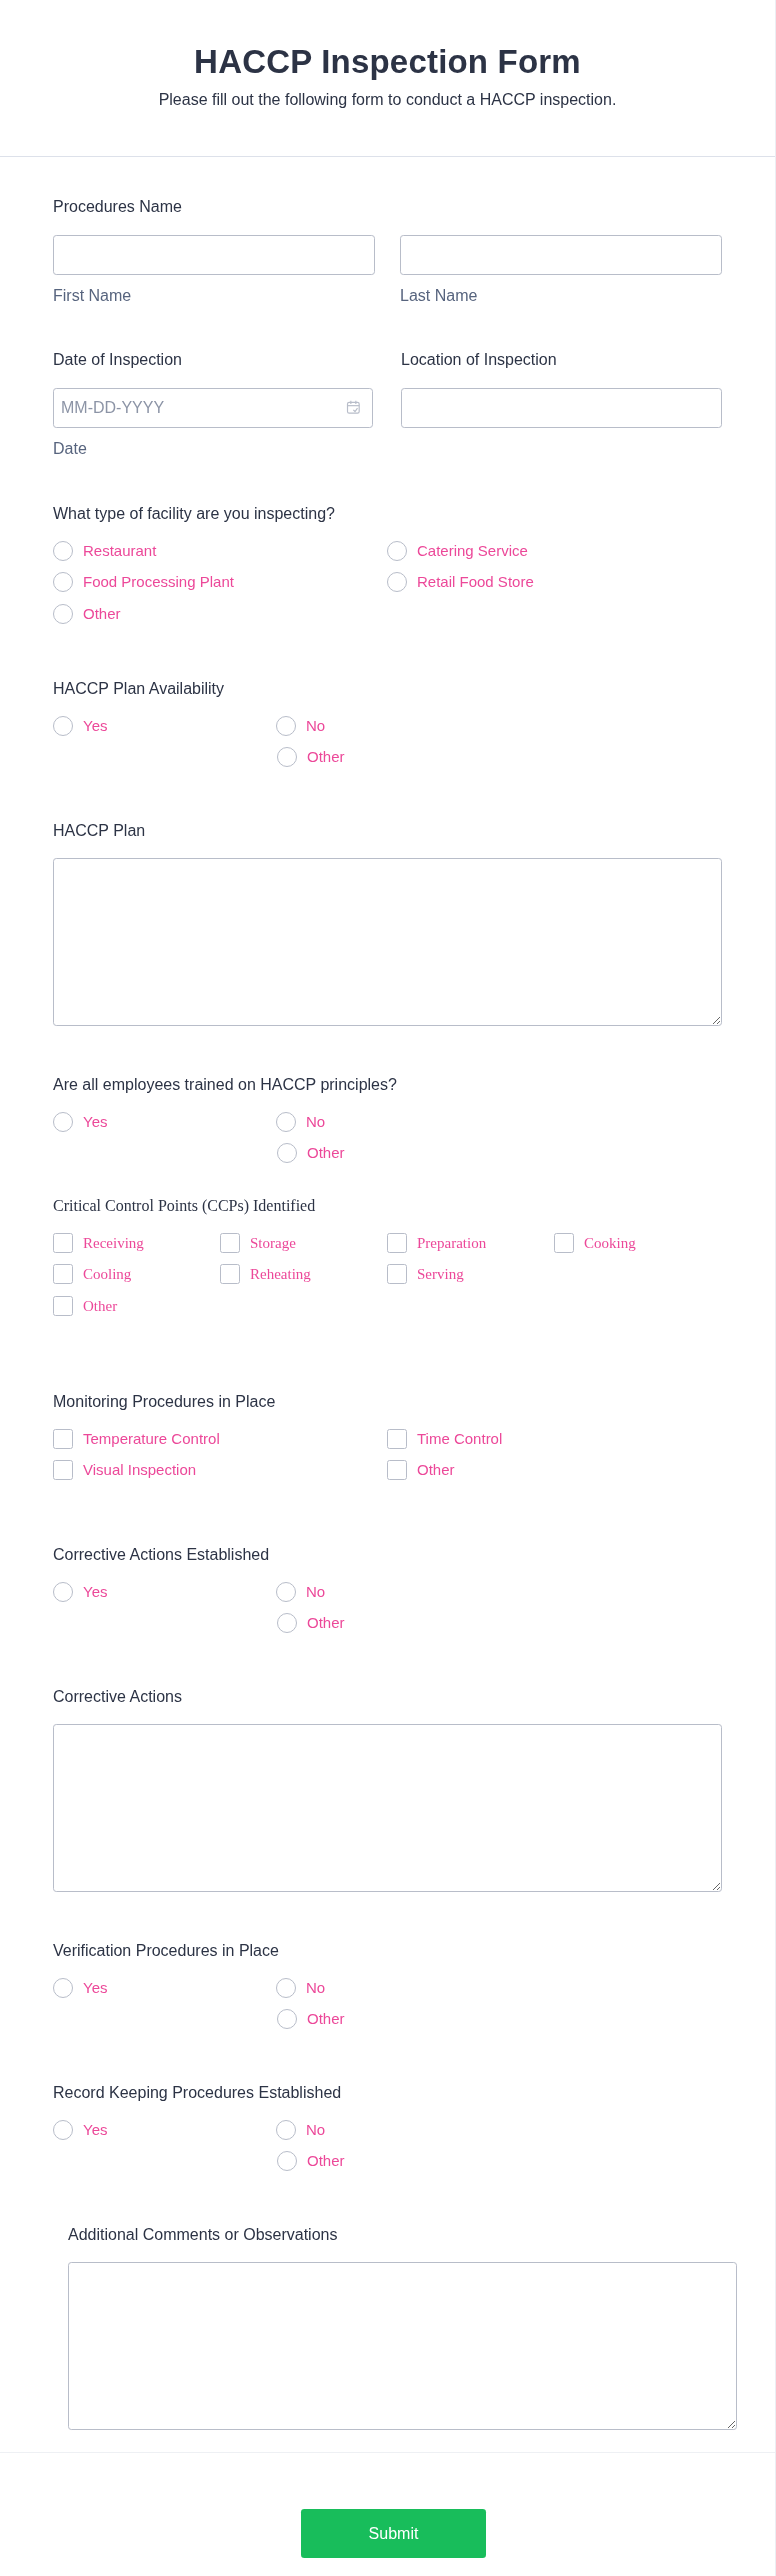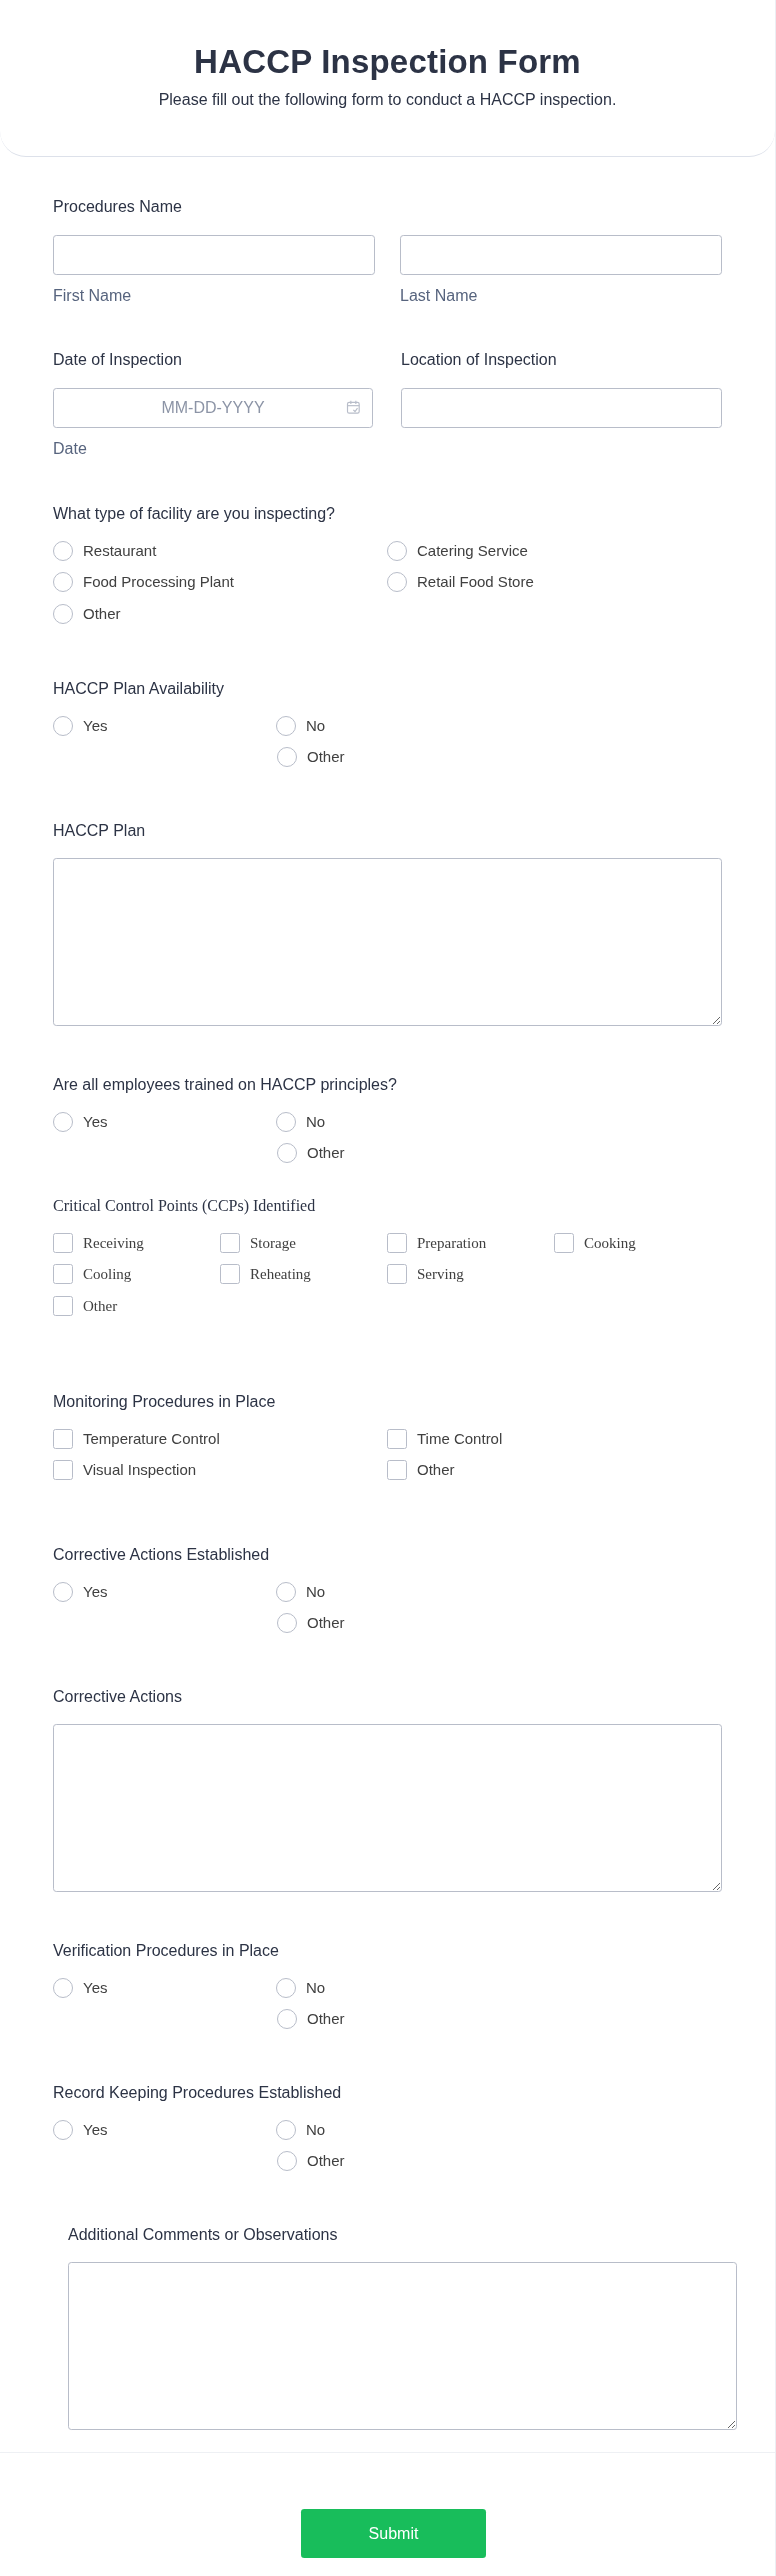--- a/index.html
+++ b/index.html
@@ -9,21 +9,20 @@
     color: #2c3345;
     position: relative;
     min-height: 2576px;
     border-right: 0.8px solid #eceef3;
   }
   .header {
     height: 157px;
     border-bottom: 1.7px solid #dde1ea;
     text-align: center;
     padding-top: 42px;
-    border-radius: 26px;
   }
   .header h1 {
     font-size: 33px;
     font-weight: 700;
     color: #2c3345;
     letter-spacing: 0.2px;
     line-height: 40px;
   }
   .header p {
     font-size: 16px;
@@ -41,23 +40,22 @@
   .input {
     display: block;
     border: 0.8px solid #b8bdc9;
     border-radius: 3.3px;
     height: 40px;
     background: #fff;
     width: 100%;
     font-family: inherit;
     font-size: 16px;
     color: #2c3345;
-    padding: 0 14px;
+    padding: 0 7px;
     outline: none;
-    text-align: center;
   }
   .input::placeholder { color: #8c94a6; }
   .sublabel {
     font-size: 16px;
     color: #57647e;
     margin-top: 13.4px;
     line-height: 15px;
   }
   .row2 { display: flex; justify-content: space-between; }
   .date-wrap { position: relative; }
@@ -73,21 +71,21 @@
   }
   .opt .rad {
     width: 20px; height: 20px; border-radius: 50%;
     border: 0.8px solid #b8bdc9; background: #fff; flex: none;
   }
   .opt .chk {
     width: 20px; height: 20px; border-radius: 2.5px;
     border: 0.8px solid #b8bdc9; background: #fff; flex: none;
   }
   .opt .txt {
-    font-size: 15px; color: #404040; margin-left: 10px; line-height: 20px;
+    font-size: 15px; color: #ec4899; margin-left: 10px; line-height: 20px;
   }
   .w2 .opt { width: 334px; }
   .w2y .opt { width: 223px; }
   .w4 .opt { width: 167px; }
   textarea.ta {
     display: block;
     width: 669px; height: 168px;
     border: 0.8px solid #b8bdc9;
     border-radius: 3.3px;
     resize: vertical;

